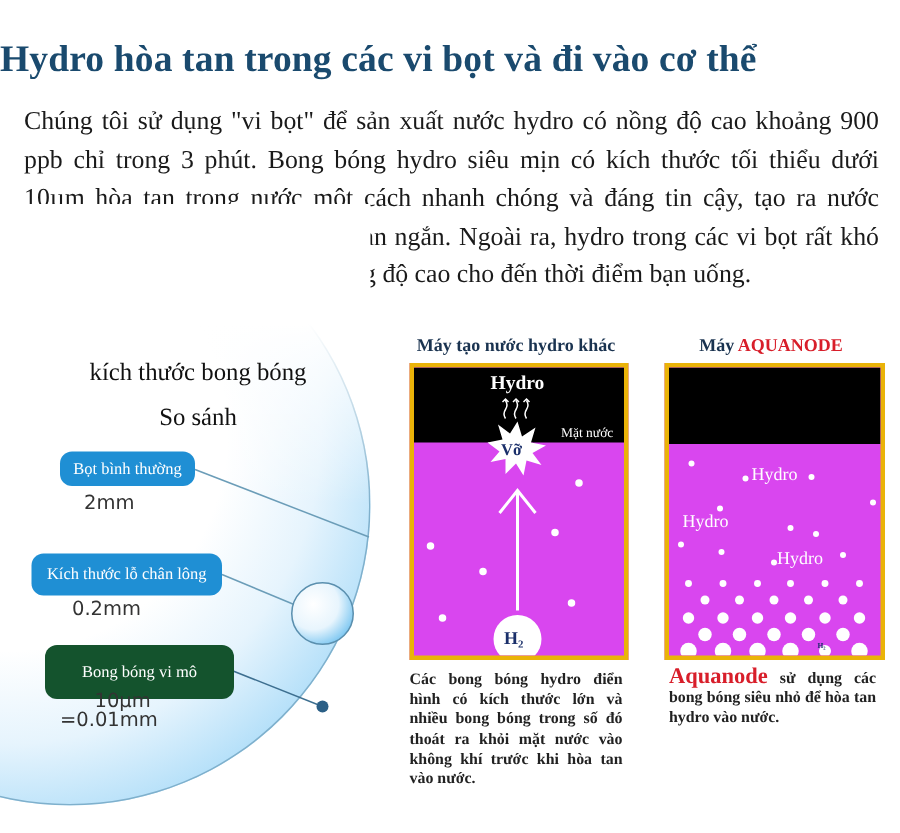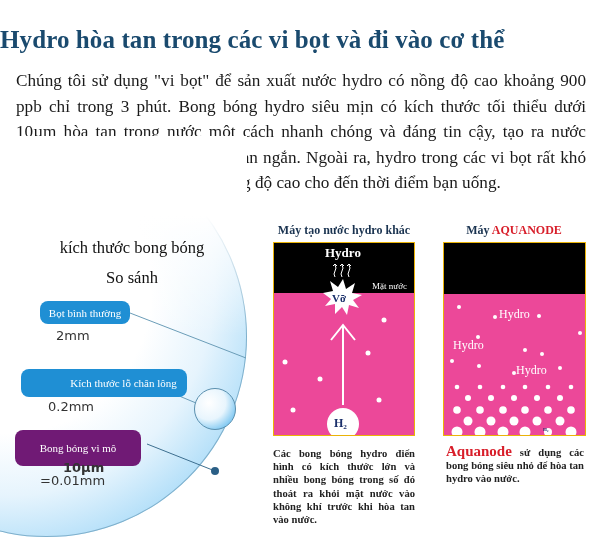--- a/index.html
+++ b/index.html
@@ -8,21 +8,21 @@
   #title { left:0; top:26px; width:600px; font-size:25px; font-weight:bold; color:#1a4a6e; letter-spacing:0.1px; }
   #intro { left:16px; top:68px; width:570px; font-size:17.2px; line-height:25.5px; text-align:justify; color:#1a1a1a; }
   #bigcircle { left:-154px; top:136px; width:401px; height:401px; border-radius:50%;
     background: radial-gradient(circle at 40% 38%, #ffffff 0%, #ffffff 42%, #e6f4fd 60%, #a9dbf8 80%, #5cb5ec 100%);
     box-shadow: inset 0 0 0 1px #7fb0cc; }
   #circle-fade { left:-154px; top:136px; width:401px; height:200px; background:linear-gradient(#ffffff 40%, rgba(255,255,255,0)); }
   .cmp-title { width:200px; left:32px; text-align:center; font-size:16.5px; color:#111; }
   .label-box { border-radius:8px; color:#fff; font-weight:normal; font-size:11px; display:flex; align-items:center; justify-content:center; }
   .size-text { font-family:"DejaVu Sans", "Liberation Sans", sans-serif; font-size:13px; color:#333; }
   .panel-title { font-size:12px; font-weight:bold; color:#1a3350; text-align:center; }
-  .panel { background:#ec4899; border:1px solid #eab308; overflow:hidden; }
+  .panel { background:#d946ef; border:3px solid #eab308; overflow:hidden; }
   .panel .sky { position:absolute; left:0; top:0; width:100%; background:#000; }
   .caption { font-size:10.6px; font-weight:bold; line-height:13.2px; text-align:justify; color:#222; }
   .hyd { position:absolute; color:#fff; font-size:12px; font-weight:bold; }
 </style>
 </head>
 <body>
 
 <div id="title" class="abs">Hydro hòa tan trong các vi bọt và đi vào cơ thể</div>
 
 <div id="intro" class="abs">Chúng tôi sử dụng "vi bọt" để sản xuất nước hydro có nồng độ cao khoảng 900 ppb chỉ trong 3 phút. Bong bóng hydro siêu mịn có kích thước tối thiểu dưới 10µm hòa tan trong nước một cách nhanh chóng và đáng tin cậy, tạo ra nước hydro đậm đặc cao trong thời gian ngắn. Ngoài ra, hydro trong các vi bọt rất khó thoát ra khỏi nước và duy trì nồng độ cao cho đến thời điểm bạn uống.</div>
@@ -44,25 +44,25 @@
     </radialGradient>
   </defs>
 </svg>
 
 <div class="abs cmp-title" style="top:228px;margin-top:40px;">So sánh</div>
 <div class="abs cmp-title" style="top:238px;">kích thước bong bóng</div>
 
 <div class="abs label-box" style="left:40px;top:301px;width:90px;height:23px;background:#1f8fd4;">Bọt bình thường</div>
 <div class="abs size-text" style="left:56px;top:328px;">2mm</div>
 
-<div class="abs label-box" style="left:21px;top:369px;width:127px;height:28px;background:#1f8fd4;padding-left:39px;">Kích thước lỗ chân lông</div>
+<div class="abs label-box" style="left:21px;top:369px;width:127px;height:28px;background:#1f8fd4;">Kích thước lỗ chân lông</div>
 <div class="abs size-text" style="left:48px;top:399px;">0.2mm</div>
 
-<div class="abs label-box" style="left:15px;top:430px;width:126px;height:36px;background:#701a75;">Bong bóng vi mô</div>
-<div class="abs size-text" style="left:63px;top:460px;font-weight:bold;">10µm</div>
+<div class="abs label-box" style="left:30px;top:430px;width:126px;height:36px;background:#14532d;">Bong bóng vi mô</div>
+<div class="abs size-text" style="left:63px;top:460px;">10µm</div>
 <div class="abs size-text" style="left:40px;top:473px;">=0.01mm</div>
 
 <div class="abs panel-title" style="left:262px;top:223px;width:164px;">Máy tạo nước hydro khác</div>
 <div class="abs panel" style="left:273px;top:242px;width:140px;height:192px;">
   <div class="sky" style="height:50px;"></div>
   <div class="hyd" style="left:51px;top:2px;font-size:13px;">Hydro</div>
   <svg style="position:absolute;left:0;top:0;" width="140" height="192">
     <g stroke="#fff" stroke-width="1" fill="none">
       <path d="M61 34 q-2 -3 0 -6 q2 -3 0 -6"></path>
       <path d="M68 34 q-2 -3 0 -6 q2 -3 0 -6"></path>

